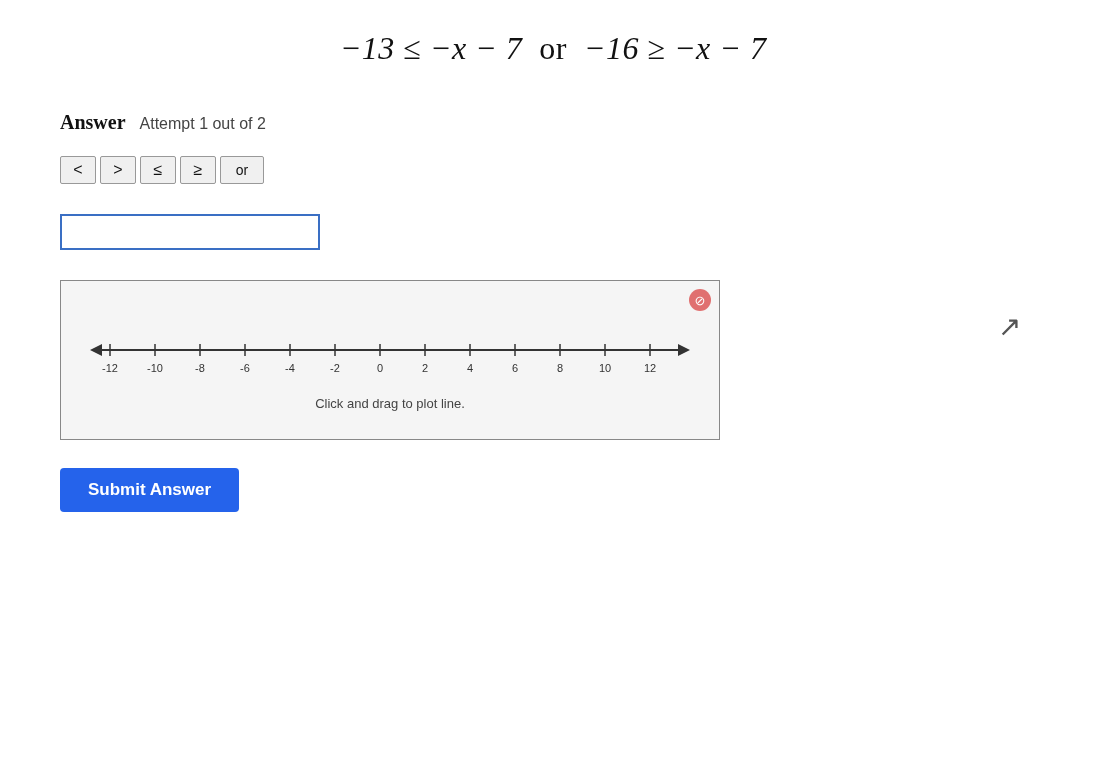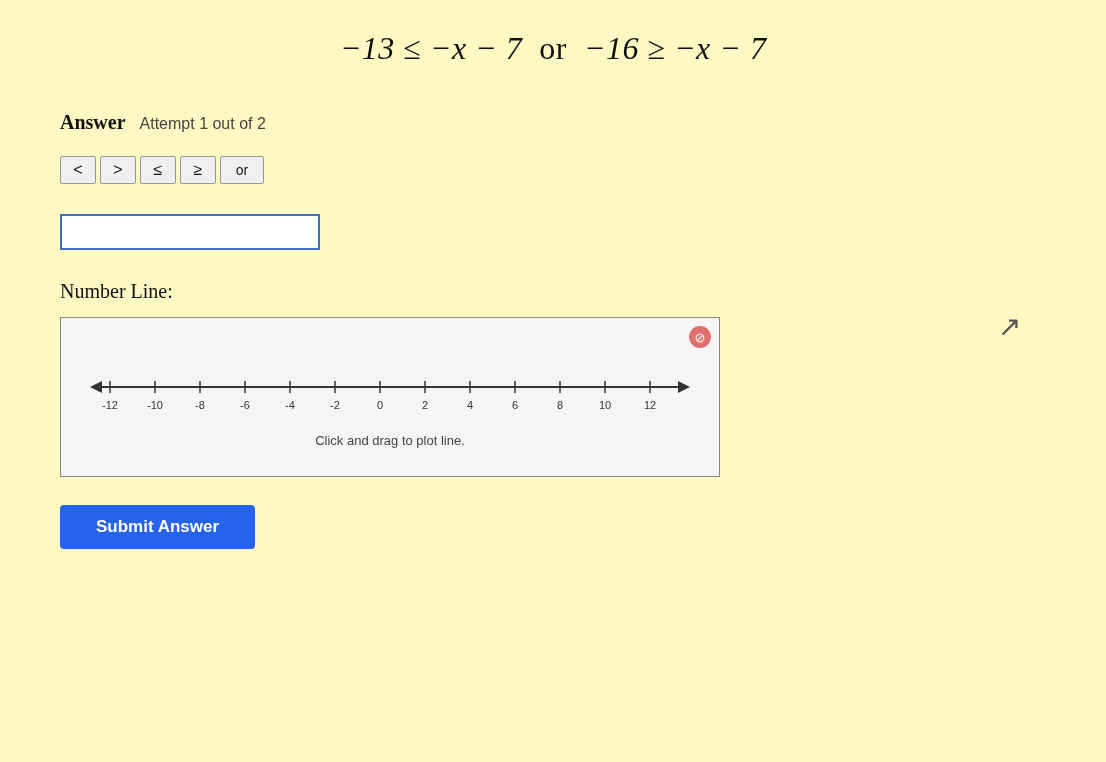--- a/index.html
+++ b/index.html
@@ -8,21 +8,21 @@
       background: #d6d6d6;
       font-family: Georgia, 'Times New Roman', serif;
       width: 1106px;
       min-height: 762px;
       display: flex;
       align-items: flex-start;
       justify-content: flex-start;
     }
 
     .page {
-      background: #fef9c3;
+      background: #ffffff;
       width: 1106px;
       min-height: 762px;
       padding: 30px 60px 40px 60px;
       position: relative;
     }
 
     .main-equation {
       text-align: center;
       font-size: 32px;
       font-style: italic;
@@ -138,21 +138,21 @@
       font-size: 13px;
       color: #444;
       font-family: Arial, sans-serif;
       margin-top: 6px;
     }
 
     .submit-btn {
       background: #2563eb;
       color: white;
       border: none;
-      padding: 12px 36px;
+      padding: 12px 28px;
       font-size: 17px;
       font-weight: bold;
       font-family: Arial, sans-serif;
       cursor: pointer;
       border-radius: 4px;
     }
 
     .cursor-icon {
       position: absolute;
       right: 85px;
@@ -207,21 +207,20 @@
     <button class="sym-btn or-btn">or</button>
   </div>
 
   
   <div class="inequality-row">
     <input class="inequality-input" type="text" value="" style="">
   </div>
 
   
   <div class="number-line-section">
-    <div class="number-line-label">Number Line:</div>
     <div class="number-line-box">
 
       <div class="cancel-icon">⊘</div>
 
       <svg class="number-line-svg" viewBox="0 0 620 60">
 
         <line x1="15" y1="30" x2="605" y2="30" stroke="#333" stroke-width="2"></line>
 
         <polygon points="10,30 22,24 22,36" fill="#333"></polygon>
 

